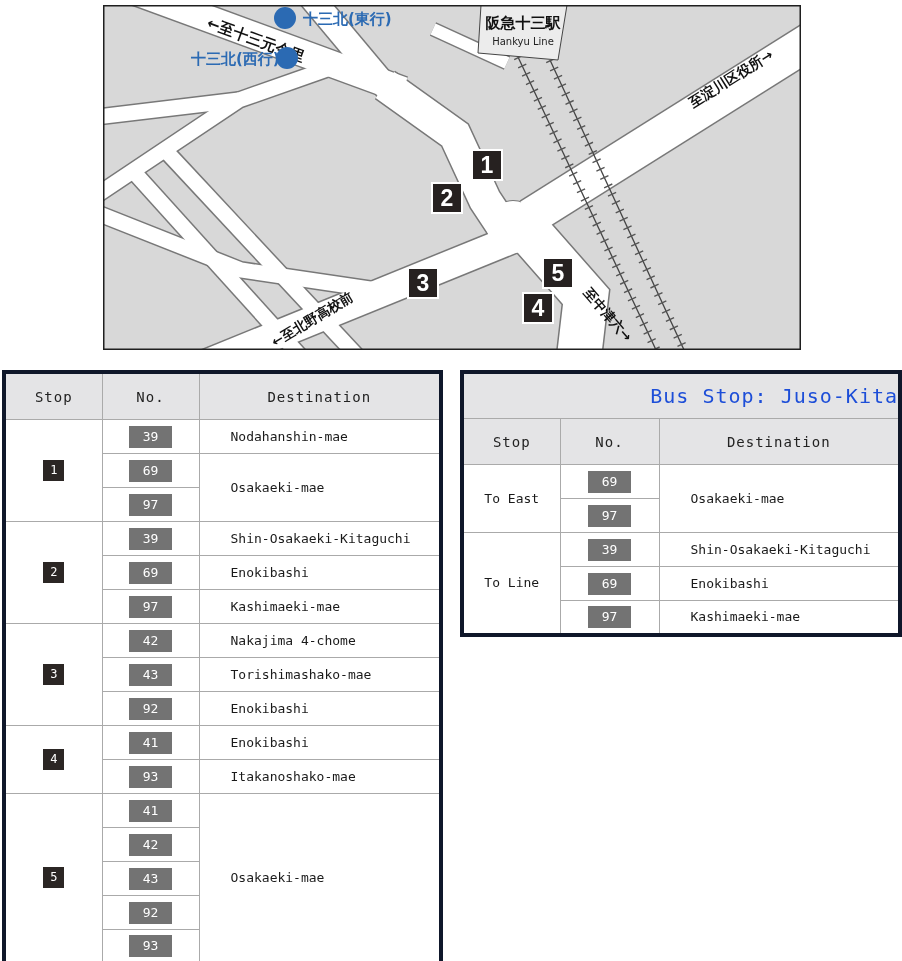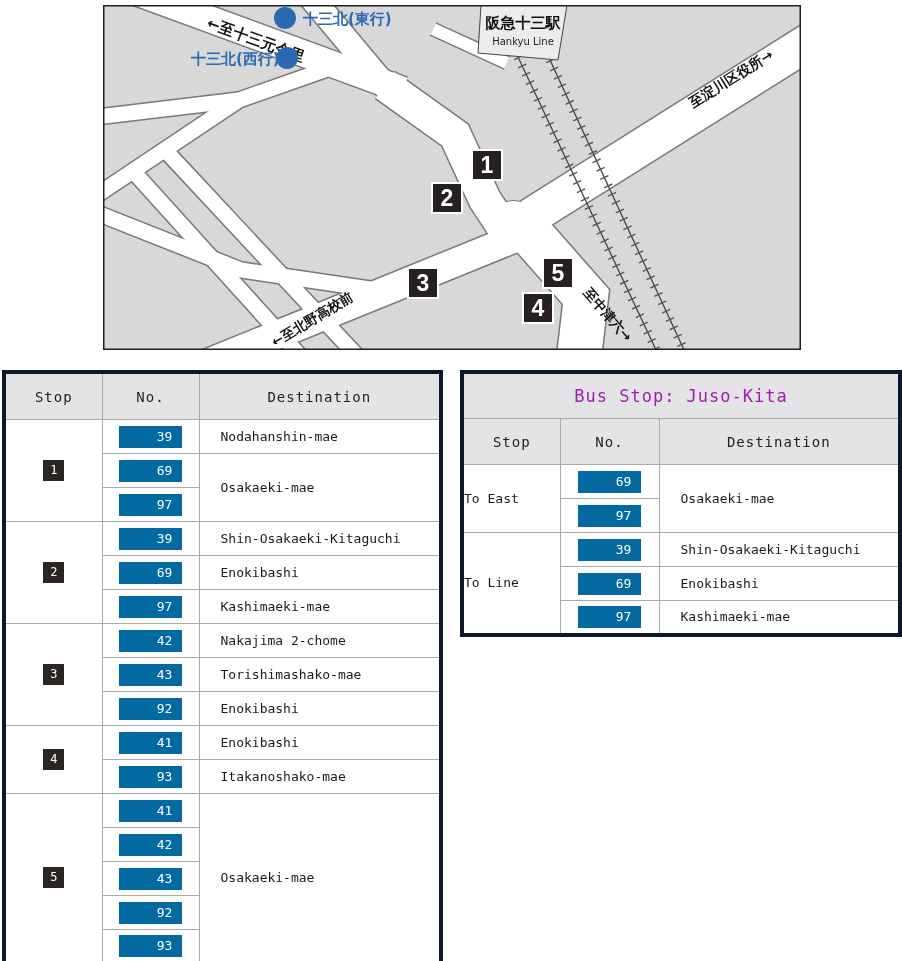--- a/index.html
+++ b/index.html
@@ -19,36 +19,35 @@
   }
   #t-left{left:2px;top:370px;width:437px;}
   #t-right{left:460px;top:370px;width:438px;}
   td,th{border:1px solid #aaaaaa;padding:0;font-weight:normal;}
   tr.data-row{height:34px;}
   th.col-head{
     height:45px;background:#e4e4e6;font-size:14px;color:#222;
     text-align:center;letter-spacing:1px;
   }
   th.table-title{
-    height:44px;background:#e4e4e6;font-size:17px;color:#a21caf;
-    text-align:center;letter-spacing:1px;
+    height:44px;background:#e4e4e6;font-size:20px;color:#1d4ed8;
+    text-align:right;letter-spacing:1px;
   }
   td.stop-cell{text-align:center;vertical-align:middle;}
-  td.dir-cell{text-align:left;vertical-align:middle;font-size:13px;color:#1a1a1a;}
+  td.dir-cell{text-align:center;vertical-align:middle;font-size:13px;color:#1a1a1a;}
   td.no-cell{text-align:center;vertical-align:middle;}
-  td.dest-cell{font-size:13px;color:#1a1a1a;padding-left:21px;vertical-align:middle;margin-left:19px;}
+  td.dest-cell{font-size:13px;color:#1a1a1a;padding-left:31px;vertical-align:middle;margin-left:19px;}
   .stop-sq{
     width:21px;height:21px;line-height:21px;margin:0 auto;
     background:#2b2624;color:#fff;font-size:12px;text-align:center;
   }
   .route-badge{
-    display:inline-block;width:35px;height:22px;line-height:22px;
-    background:#0369a1;color:#fff;font-size:13px;text-align:center;
+    display:inline-block;width:43px;height:22px;line-height:22px;
+    background:#737373;color:#fff;font-size:13px;text-align:center;
     vertical-align:middle;
-    padding-left:28px;
   }
   
   .jp-bold{font-family:"DejaVu Sans","Liberation Sans",sans-serif;font-weight:bold;}
   .jp-reg{font-family:"DejaVu Sans","Liberation Sans",sans-serif;}
   .marker-num{font-family:"Liberation Sans","DejaVu Sans",sans-serif;font-weight:bold;}
 </style>
 </head>
 <body>
 
 <div class="map-wrap">
@@ -187,21 +186,21 @@
       <span class="route-badge">97</span></td>
     <td class="dest-cell">Kashimaeki-mae</td>
   </tr>
 
   <tr class="data-row">
     <td class="stop-cell" rowspan="3">
       <div class="stop-sq">3</div>
         </td>
     <td class="no-cell">
       <span class="route-badge">42</span></td>
-    <td class="dest-cell">Nakajima 2-chome</td>
+    <td class="dest-cell">Nakajima 4-chome</td>
   </tr>
   <tr class="data-row">
     <td class="no-cell">
       <span class="route-badge">43</span></td>
     <td class="dest-cell">Torishimashako-mae</td>
   </tr>
   <tr class="data-row">
     <td class="no-cell">
       <span class="route-badge">92</span></td>
     <td class="dest-cell">Enokibashi</td>

